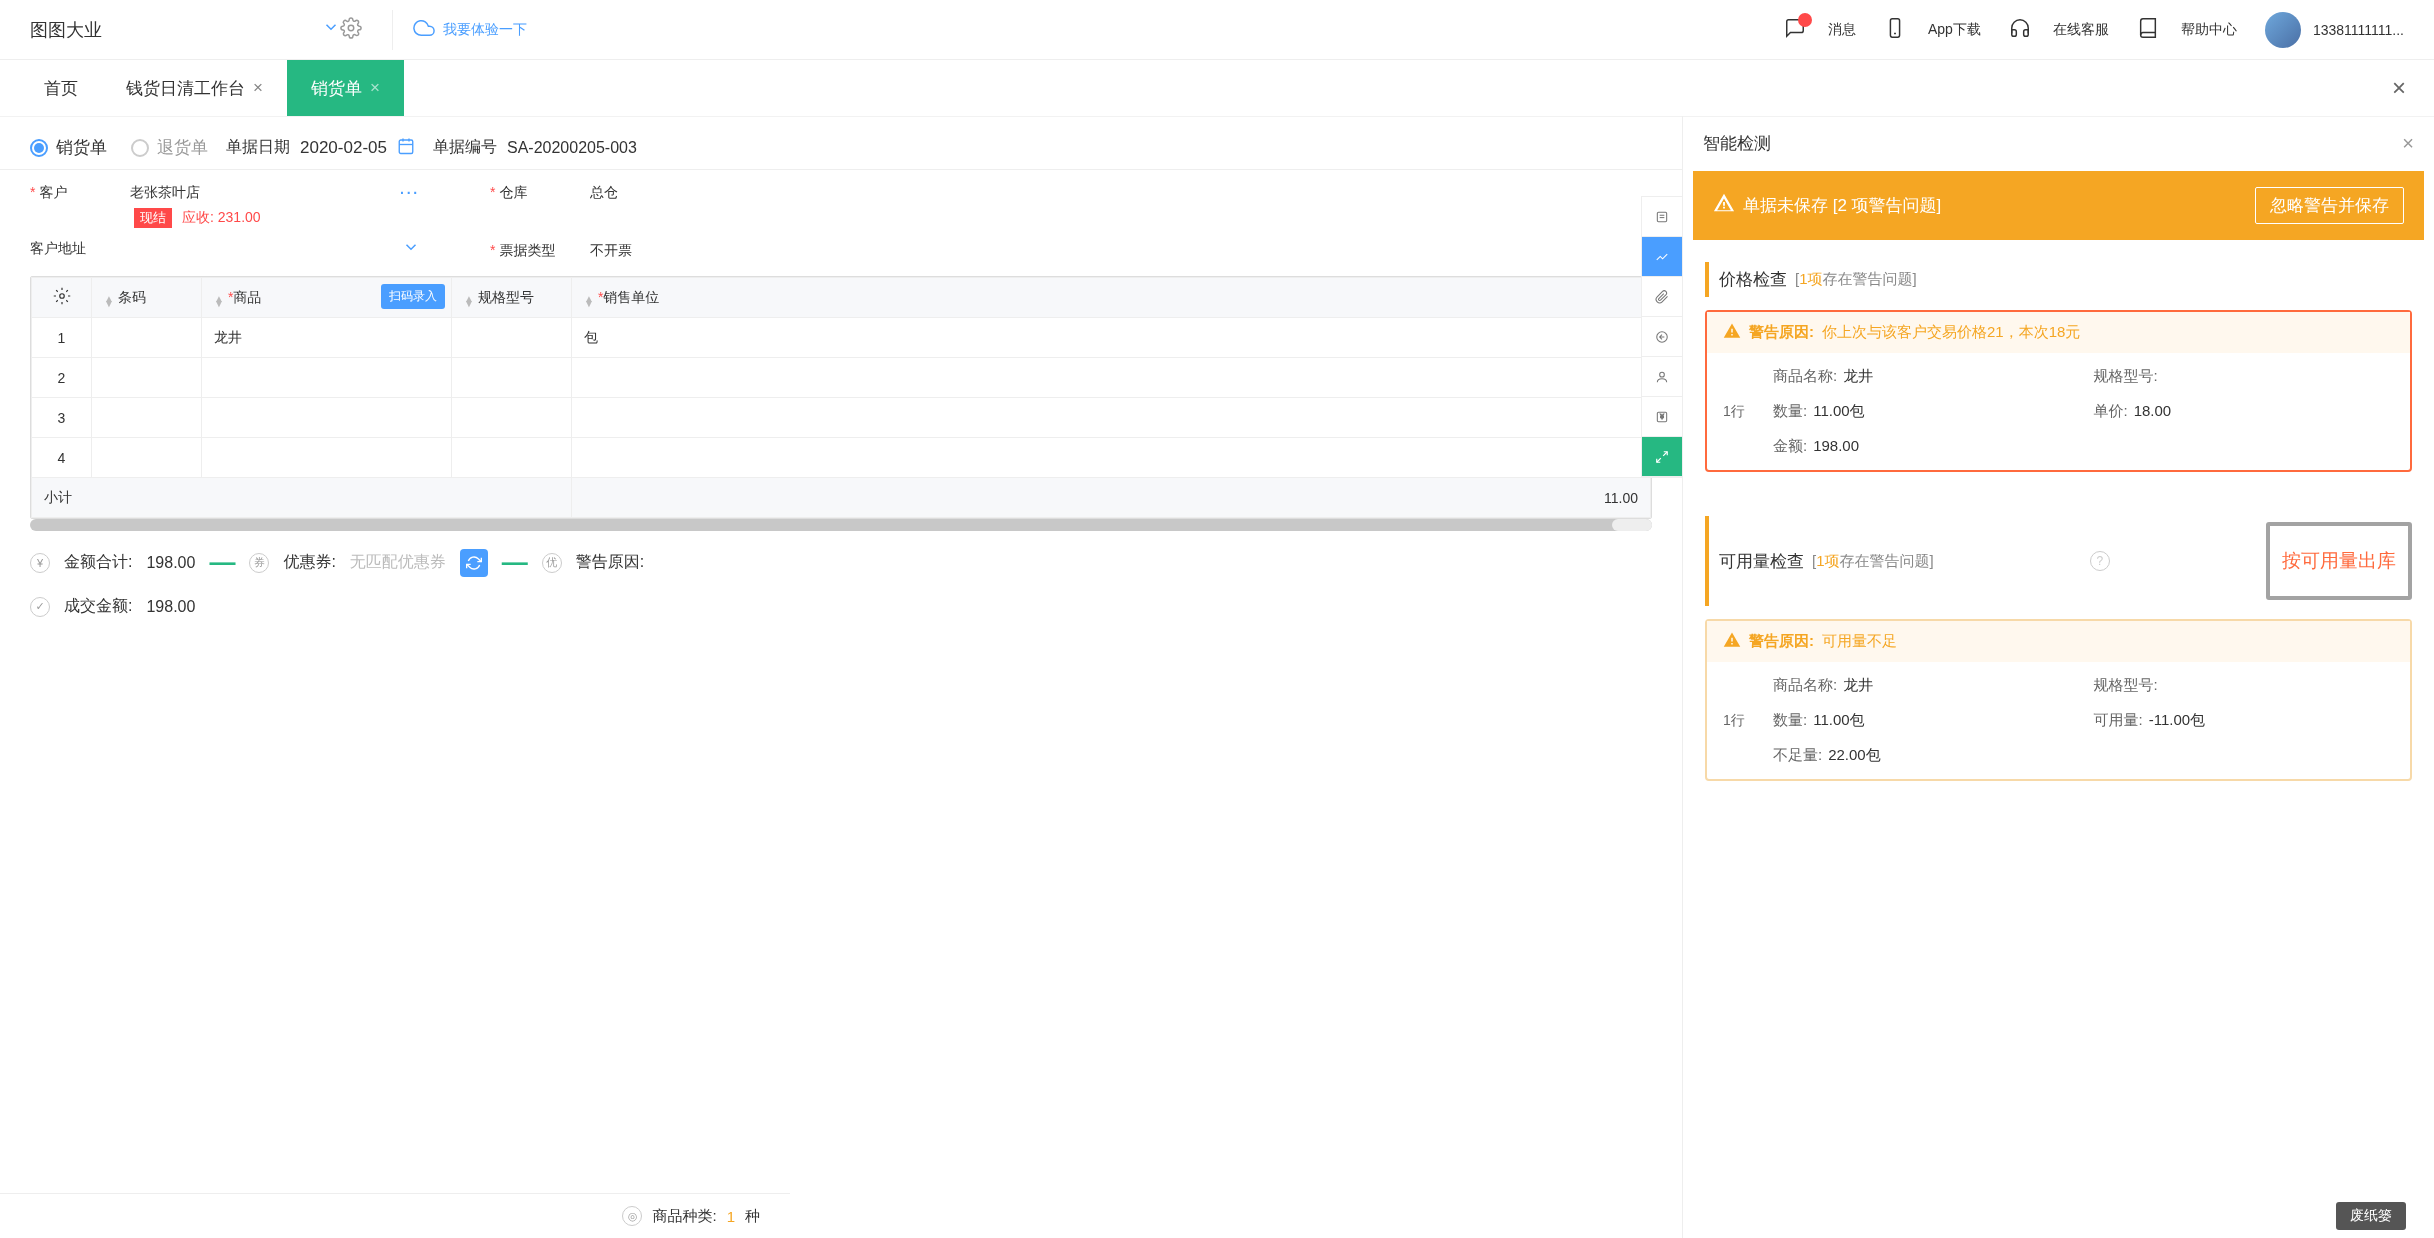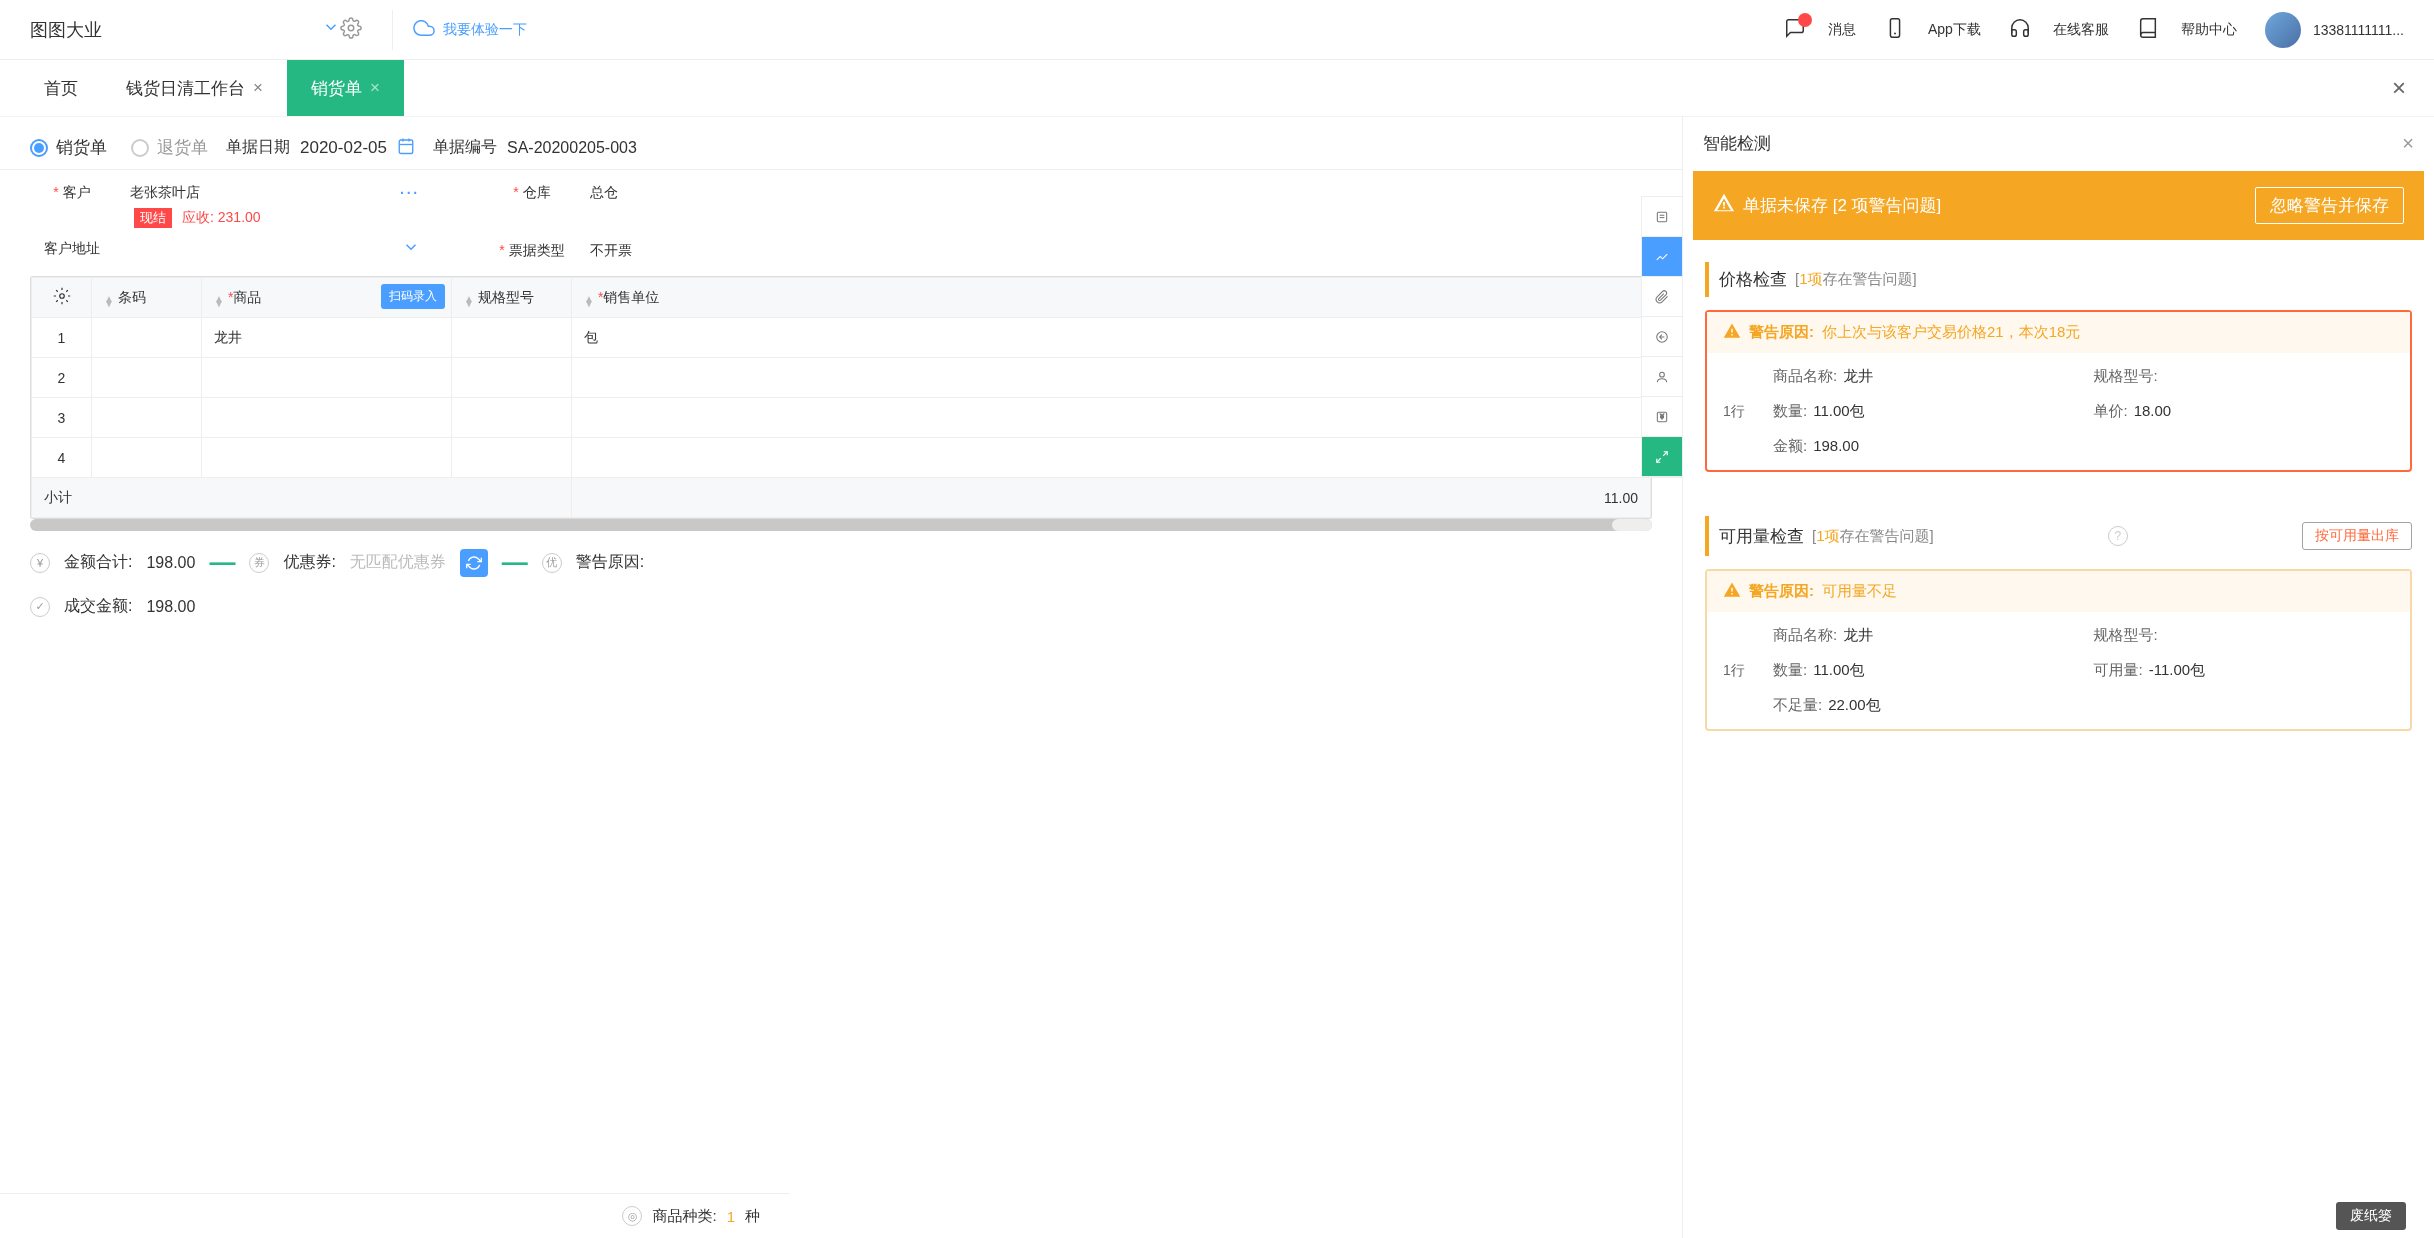--- a/index.html
+++ b/index.html
@@ -40,21 +40,21 @@
 .field-pair { display: flex; align-items: center; gap: 10px; font-size: 16px;}
 .field-label { color: #333; }
 .field-value { color: #333; }
 .date-input { border: none; font-size: 17px; }
 .cal-icon { color: #4a9eff; }
 
 
 .form-row2 { display: flex; padding: 14px 30px 0; gap: 70px; }
 .form-col { display: flex; flex-direction: column; gap: 10px; }
 .fld { display: flex; align-items: center; gap: 16px; }
-.fld-label { width: 84px; text-align: center; color: #333; }
+.fld-label { width: 84px; text-align: left; color: #333; }
 .fld-label .req { color: #ff4949; margin-right: 4px; }
 .fld-value { min-width: 200px; }
 .fld-value.link { display: flex; align-items: center; justify-content: space-between; width: 290px;}
 .dots-btn { color: #4a9eff; letter-spacing: 2px; cursor: pointer; font-weight: bold;}
 .chev-btn { color: #4a9eff; cursor: pointer; }
 .badge-red { background: #ff4949; color: #fff; padding: 1px 6px; font-size: 13px; }
 .receivable { color: #ff4949; margin-left: 6px; }
 .sub-receivable { margin-left: 104px; margin-top: -4px; display: flex; align-items: center; gap: 4px;}
 
 
@@ -87,21 +87,21 @@
 
 
 .rp-header { display: flex; align-items: center; padding: 16px 20px; font-size: 17px;}
 .rp-header .close { margin-left: auto; font-size: 20px; color: #999; cursor: pointer;}
 .alert-banner { background: #f5a623; color: #fff; margin: 0 10px; padding: 16px 20px; display: flex; align-items: center; gap: 8px; font-size: 17px;}
 .alert-banner .ignore-btn { margin-left: auto; border: 1px solid #fff; padding: 6px 14px; cursor: pointer; border-radius: 2px;}
 .check-section { margin: 10px; padding: 12px; }
 .check-title { display: flex; align-items: center; gap: 8px; font-size: 17px; padding: 6px 0; border-left: 4px solid #f5a623; padding-left: 10px;}
 .check-title .hint { color: #888; font-size: 15px;}
 .check-title .hint .num { color: #f5a623; }
-.action-btn-outline { margin-left: auto; border: 1px solid #a3a3a3; color: #ff6a3d; padding: 4px 12px; border-radius: 3px; cursor: pointer; font-size: 14px;}
+.action-btn-outline { margin-left: auto; border: 4px solid #a3a3a3; color: #ff6a3d; padding: 22px 12px; border-radius: 3px; cursor: pointer; font-size: 19px;}
 .warn-card { border: 2px solid #ff6a3d; border-radius: 4px; margin-top: 13px; }
 .warn-card.soft { border: 2px solid #f7d9a8; }
 .warn-reason { background: #fff8ee; color: #f5a623; padding: 10px 16px; display: flex; align-items: center; gap: 8px; font-size: 15px;}
 .warn-reason .lbl { font-weight: 600;}
 .warn-body { display: flex; padding: 14px 16px; }
 .warn-row-num { width: 50px; color: #666; display:flex; align-items:center;}
 .warn-grid { flex: 1; display: grid; grid-template-columns: 1fr 1fr; row-gap: 16px; column-gap: 20px; font-size: 15px;}
 .warn-grid .k { color: #666; margin-right: 6px;}
 
 

